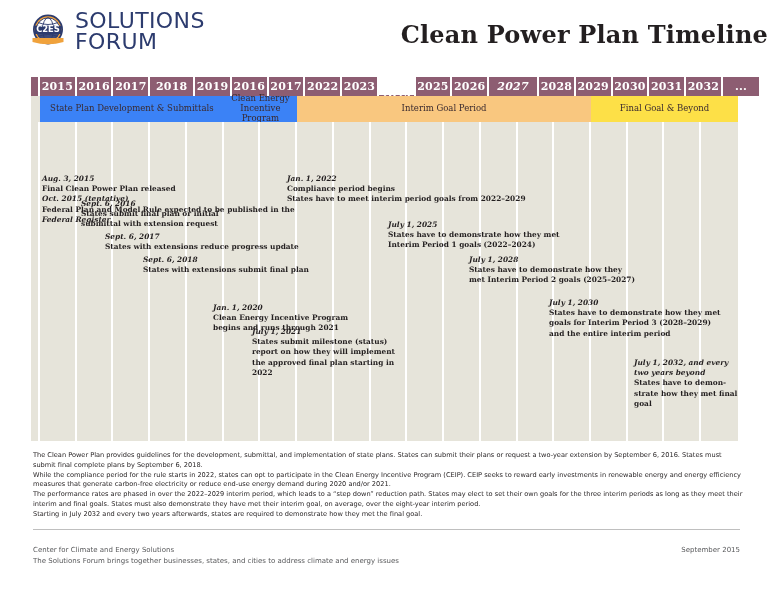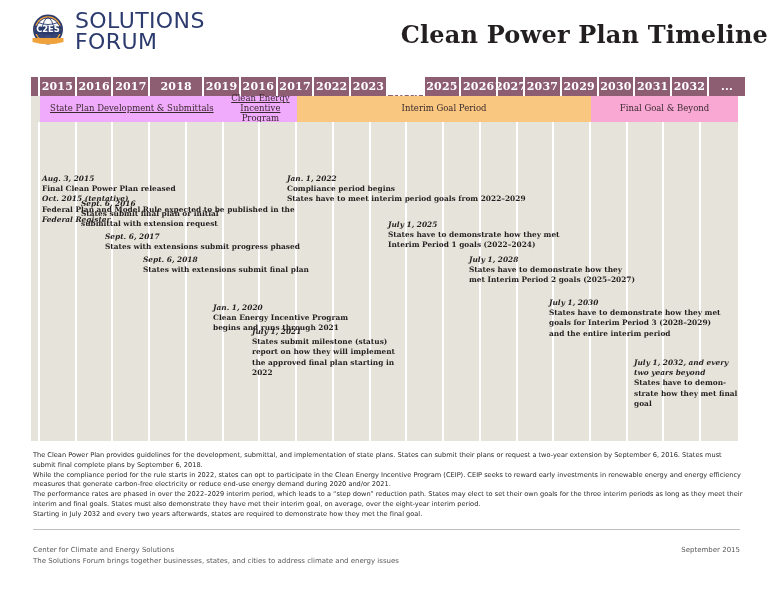--- a/index.html
+++ b/index.html
@@ -100,23 +100,23 @@
     align-items: center;
     justify-content: center;
     text-align: center;
     font-family: "DejaVu Serif", serif;
     font-size: 8.5px;
     line-height: 1.15;
     color: #3a2a2f;
     box-sizing: border-box;
   }
   .phase-cell.blank { background: #e6e4da; }
-  .phase-cell.light { background: #f0abfc; text-decoration: underline; }
+  .phase-cell.light { background: #3b82f6; }
   .phase-cell.mid   { background: #f9c77f; }
-  .phase-cell.dark  { background: #f9a8d4; }
+  .phase-cell.dark  { background: #fde047; }
 
   
   .body-row {
     height: 319px;
     position: relative;
     background: #e6e4da;
   }
   .grid-cols {
     position: absolute;
     inset: 0;
@@ -211,31 +211,31 @@
   <div class="page-title">Clean Power Plan Timeline</div>
 </div>
 
 <div class="timeline">
 
   <div class="row years-row">
       <div class="year-cell spacer" style="width: 9px;"></div>
       <div class="year-cell" style="width: 36.7368px;">2015</div>
       <div class="year-cell" style="width: 36.7368px;">2016</div>
       <div class="year-cell" style="width: 36.7368px;">2017</div>
-      <div class="year-cell" style="width: 54px;">2018</div>
+      <div class="year-cell" style="width: 45px;">2018</div>
       <div class="year-cell" style="width: 36.7368px;">2019</div>
       <div class="year-cell" style="width: 36.7368px;">2016</div>
       <div class="year-cell" style="width: 36.7368px;">2017</div>
       <div class="year-cell" style="width: 36.7368px;">2022</div>
       <div class="year-cell" style="width: 36.7368px;">2023</div>
       <div class="year-cell" style="width: 36.7368px; margin-top: 18px;">2024</div>
       <div class="year-cell" style="width: 36.7368px;">2025</div>
       <div class="year-cell" style="width: 36.7368px;">2026</div>
-      <div class="year-cell" style="width: 27px;">2027</div>
-      <div class="year-cell" style="width: 36.7368px;">2037</div>
+      <div class="year-cell" style="width: 50px; font-style: italic;">2027</div>
+      <div class="year-cell" style="width: 36.7368px;">2028</div>
       <div class="year-cell" style="width: 36.7368px;">2029</div>
       <div class="year-cell" style="width: 36.7368px;">2030</div>
       <div class="year-cell" style="width: 36.7368px;">2031</div>
       <div class="year-cell" style="width: 36.7368px;">2032</div>
       <div class="year-cell" style="width: 36.7368px;">...</div>
     </div>
 
   <div class="row phases-row">
       <div class="phase-cell blank" style="width: 9px;"></div>
       <div class="phase-cell light" style="width: 183.684px;">State Plan Development &amp; Submittals</div>
@@ -274,21 +274,21 @@
           <span class="date">Oct. 2015 (tentative)</span>
           <span class="txt">Federal Plan and Model Rule expected to be published in the <i>Federal Register</i></span>
         </div>
         <div class="note" style="left: 50px; top: 77px; width: 260px;">
           <span class="date">Sept. 6, 2016</span>
           <span class="txt">States submit final plan or initial</span>
           <span class="txt">submittal with extension request</span>
         </div>
         <div class="note" style="left: 74px; top: 110px; width: 260px;">
           <span class="date">Sept. 6, 2017</span>
-          <span class="txt">States with extensions submit progress phased</span>
+          <span class="txt">States with extensions reduce progress update</span>
         </div>
         <div class="note" style="left: 112px; top: 133px; width: 260px;">
           <span class="date">Sept. 6, 2018</span>
           <span class="txt">States with extensions submit final plan</span>
         </div>
         <div class="note" style="left: 182px; top: 181px; width: 180px;">
           <span class="date">Jan. 1, 2020</span>
           <span class="txt">Clean Energy Incentive Program</span>
           <span class="txt">begins and runs through 2021</span>
         </div>

